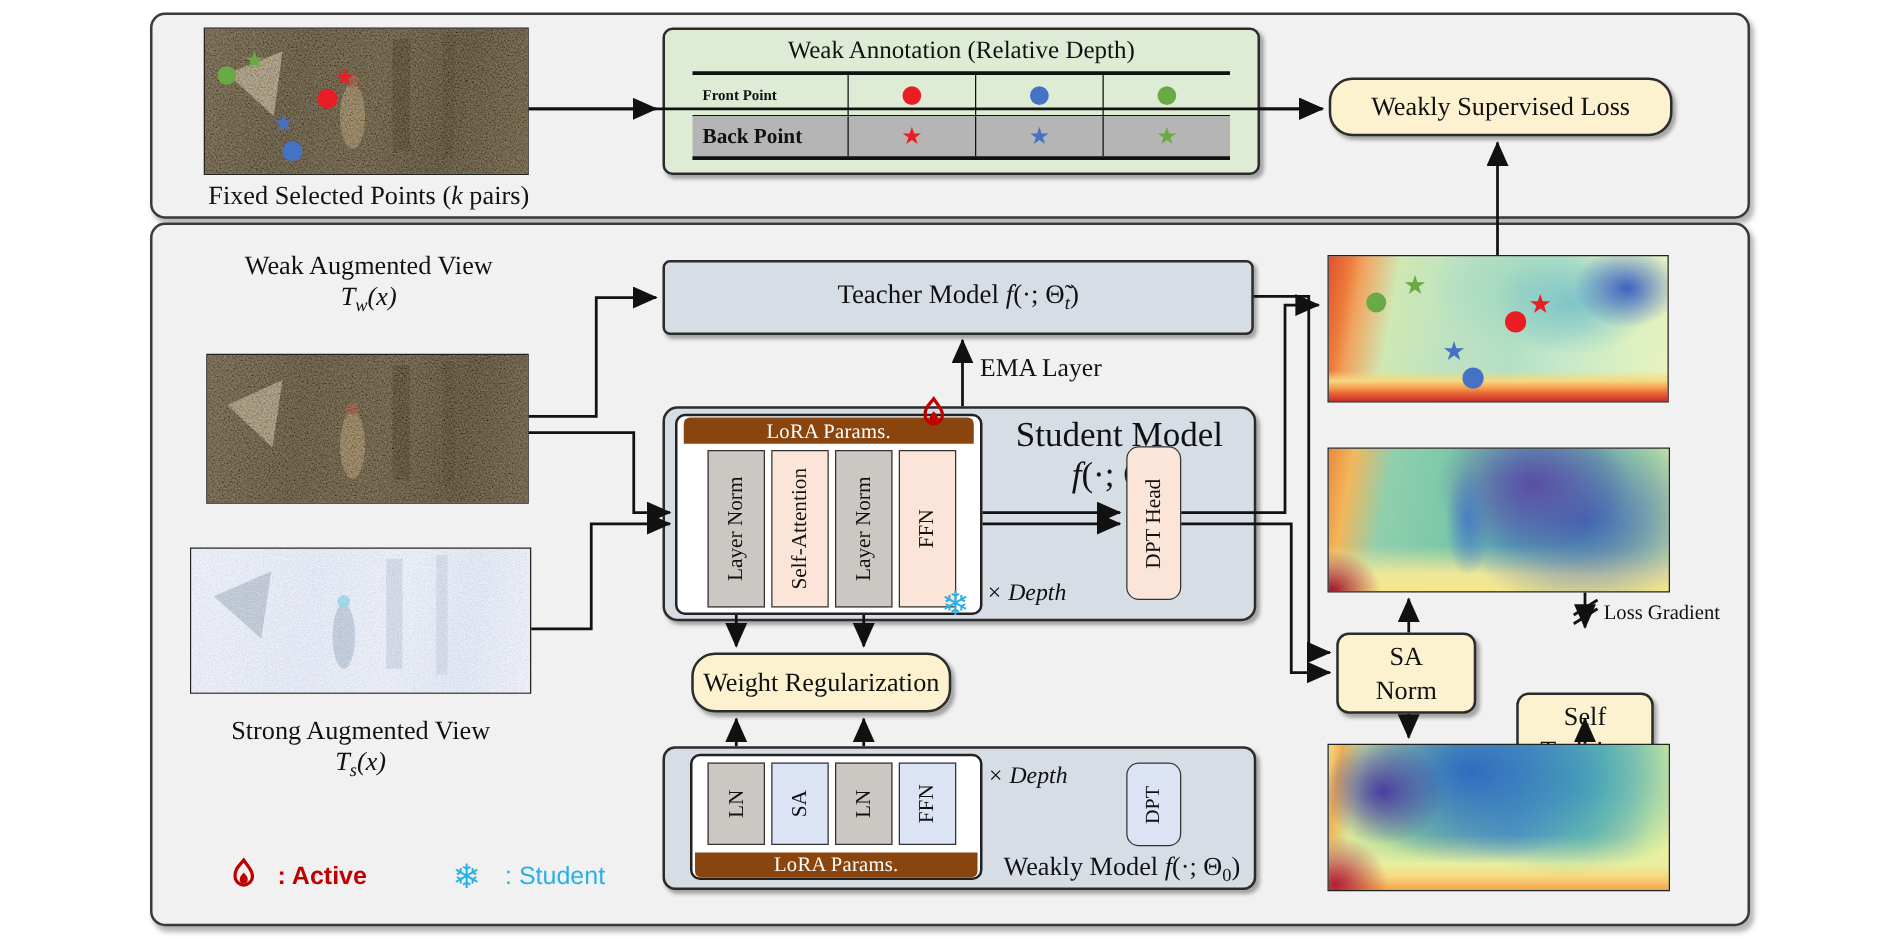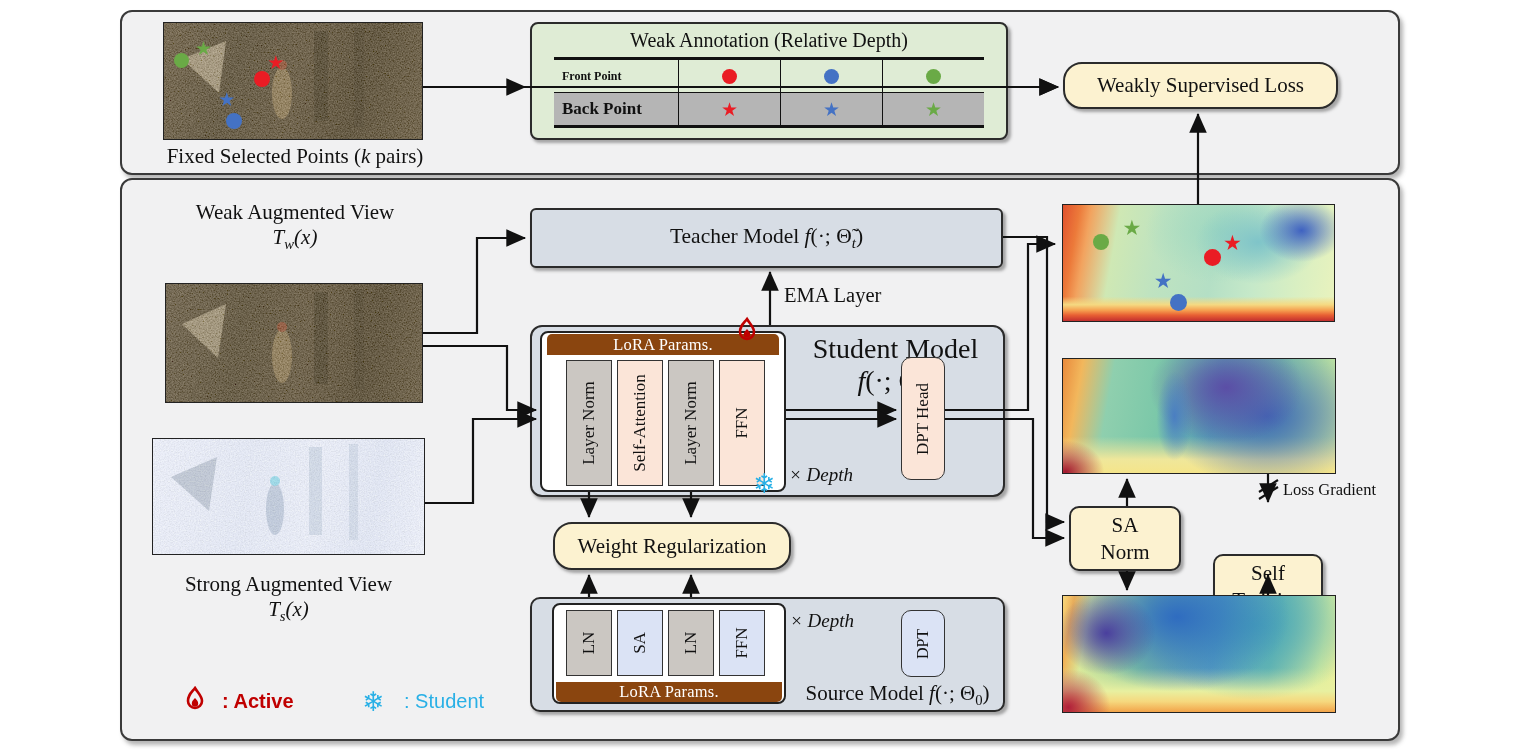--- a/index.html
+++ b/index.html
@@ -165,21 +165,21 @@
 
   <span class="abs snow" style="left:753px;top:468px;font-size:27px;">❄</span>
   <span class="abs snow" style="left:925px;top:452px;font-size:25px;">❄</span>
 
   <div class="abs" style="left:789px;top:464px;font-size:19px;font-style:italic;">× Depth</div>
 
   <div class="abs block peach" style="left:901px;top:357px;width:44px;height:123px;border-radius:10px;">
       <span>DPT Head</span>
     </div>
 
-  <div class="abs box cream title21" style="left:553px;top:522px;width:238px;height:48px;">
+  <div class="abs box cream title21" style="left:553px;top:522px;width:208px;height:48px;">
     <span>Weight Regularization</span>
   </div>
 
   <div class="abs box bluegray" style="left:530px;top:597px;width:475px;height:115px;border-radius:10px;"></div>
   <div class="abs whitebox" style="left:552px;top:603px;width:234px;height:101px;"></div>
   <div class="abs block gray" style="left:566px;top:610px;width:46px;height:66px;">
       <span>LN</span>
     </div>
   <div class="abs block lav" style="left:617px;top:610px;width:46px;height:66px;">
       <span>SA</span>
@@ -188,21 +188,21 @@
       <span>LN</span>
     </div>
   <div class="abs block lav" style="left:719px;top:610px;width:46px;height:66px;">
       <span>FFN</span>
     </div>
   <div class="abs lorabar" style="left:556px;top:682px;width:226px;height:20px;border-radius:0 0 5px 5px;">LoRA Params.</div>
   <div class="abs" style="left:790px;top:610px;font-size:19px;font-style:italic;">× Depth</div>
   <div class="abs block lav" style="left:901px;top:610px;width:44px;height:67px;border-radius:10px;">
       <span style="font-size:16px;">DPT</span>
     </div>
-  <div class="abs ctext formula" style="left:795px;top:681px;width:205px;font-size:21px;"><span>Source Model </span><i>f</i><span>(·; </span><span>Θ</span><sub>0</sub><span>)</span></div>
+  <div class="abs ctext formula" style="left:795px;top:681px;width:205px;font-size:21px;"><span>Weakly Model </span><i>f</i><span>(·; </span><span>Θ</span><sub>0</sub><span>)</span></div>
 
   <div class="abs box cream ctext" style="left:1069px;top:506px;width:112px;height:65px;font-size:21px;flex-direction:column;line-height:1.25;">
     <span>SA</span>
       <span>Norm</span>
   </div>
   <div class="abs box cream ctext" style="left:1213px;top:506px;width:110px;height:65px;font-size:21px;flex-direction:column;line-height:1.25;margin-top:48px;">
     <span>Self</span>
       <span>Training</span>
   </div>
   <div class="abs" style="left:1283px;top:480px;font-size:16.5px;">Loss Gradient</div>

